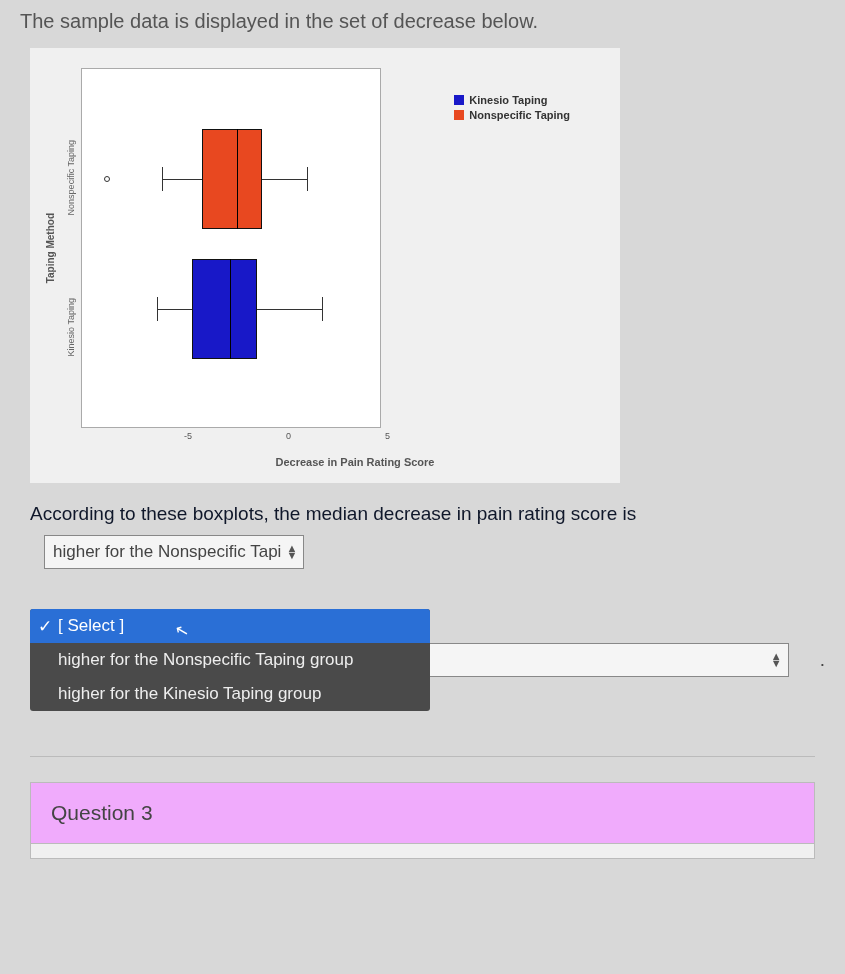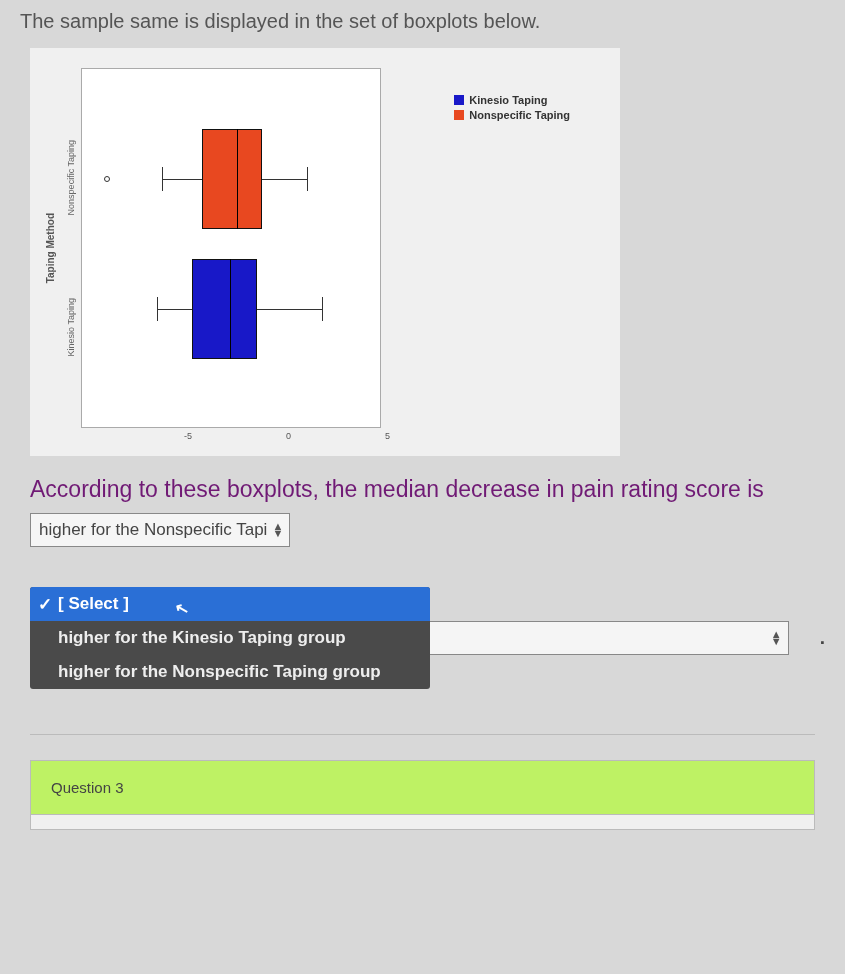--- a/index.html
+++ b/index.html
@@ -129,31 +129,31 @@
     }
     .x-axis-label {
       text-align: center;
       font-size: 11px;
       color: #555;
       font-weight: bold;
       margin-top: 15px;
       margin-left: 60px;
     }
     .question-text {
-      font-size: 23px;
-      color: #701a75;
+      font-size: 19px;
+      color: #0f172a;
       margin-bottom: 10px;
       margin-left: 10px;
     }
     .inline-row {
       display: flex;
       align-items: center;
       gap: 6px;
       margin-bottom: 12px;
-      margin-left: 10px;
+      margin-left: 24px;
       flex-wrap: wrap;
       font-size: 19px;
       color: #444;
     }
     .select-box {
       border: 1px solid #888;
       background: #f5f5f5;
       padding: 6px 22px 6px 8px;
       font-size: 17px;
       color: #444;
@@ -166,21 +166,20 @@
       top: 50%;
       transform: translateY(-50%);
       font-size: 11px;
       line-height: 7px;
       color: #555;
     }
     .dropdown-open {
       position: relative;
       margin-left: 10px;
       margin-bottom: 25px;
-      font-weight: bold;
     }
     .dropdown-menu {
       position: absolute;
       background: #4a4a4a;
       color: #eee;
       width: 400px;
       z-index: 10;
       font-size: 17px;
       border-radius: 3px;
       overflow: hidden;
@@ -223,39 +222,39 @@
       color: #fff;
       font-size: 16px;
       transform: rotate(-15deg);
     }
     .divider-line {
       border: none;
       border-top: 1px solid #bbb;
       margin: 20px 10px 0 10px;
     }
     .next-question {
-      background: #bef264;
+      background: #f0abfc;
       border: 1px solid #bbb;
       margin: 25px 10px 0 10px;
       padding: 18px 20px;
-      font-size: 15px;
+      font-size: 21px;
       color: #444;
     }
     .row-below {
       border: 1px solid #bbb;
       border-top: none;
       margin: 0 10px;
       height: 15px;
       background: #f0f0f0;
     }
   </style>
 </head>
 <body>
 
-<div class="intro-text">The sample same is displayed in the set of boxplots below.</div>
+<div class="intro-text">The sample data is displayed in the set of decrease below.</div>
 
 <div class="chart-container">
   <div class="chart-area">
     <div class="y-axis-label">Taping Method</div>
     <div class="category-labels">
       <div class="cat-label">Nonspecific Taping</div>
       <div class="cat-label">Kinesio Taping</div>
     </div>
     <div class="plot-area">
       <div class="legend">
@@ -287,37 +286,38 @@
         <div class="whisker-line" style="left:175px; width:65px; top:40px;"></div>
         <div class="whisker-cap" style="left:240px; top:28px;"></div>
       </div>
     </div>
   </div>
   <div class="x-ticks" style="margin-left:92px;">
     <span>-5</span>
     <span>0</span>
     <span>5</span>
   </div>
+  <div class="x-axis-label">Decrease in Pain Rating Score</div>
 </div>
 
 <div class="question-text">According to these boxplots, the median decrease in pain rating score is</div>
 
 <div class="inline-row">
   <div class="select-box">
     <span>higher for the Nonspecific Tapi</span>
     <span class="select-arrows">▲<br>▼</span>
   </div>
 </div>
 
 <div class="dropdown-open">
   <div class="row-after-dropdown">
     <div class="dropdown-menu">
       <div class="dropdown-option selected">[ Select ]</div>
+      <div class="dropdown-option">higher for the Nonspecific Taping group</div>
       <div class="dropdown-option">higher for the Kinesio Taping group</div>
-      <div class="dropdown-option">higher for the Nonspecific Taping group</div>
     </div>
     <span class="cursor-icon">↖</span>
     <span class="outlier-text">re outliers in</span>
     <div class="select-box wide-select">
       <span>[ Select ]</span>
       <span class="select-arrows">▲<br>▼</span>
     </div>
     <span>.</span>
   </div>
 </div>

